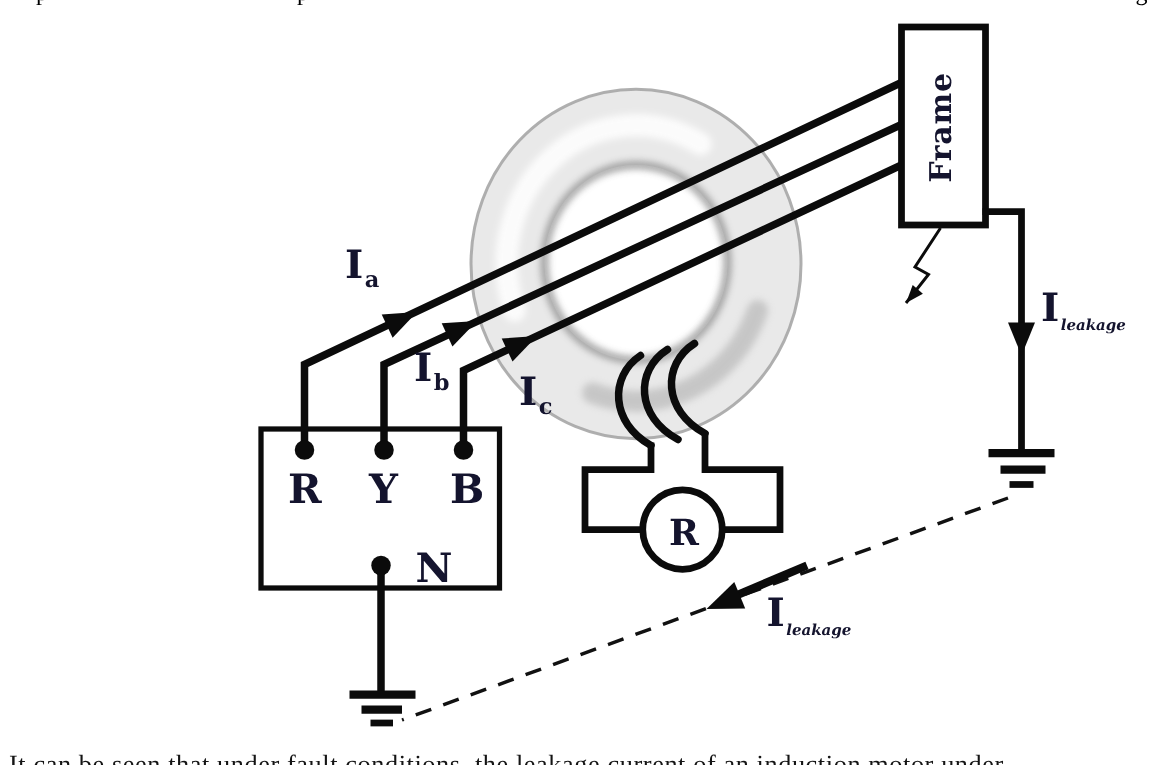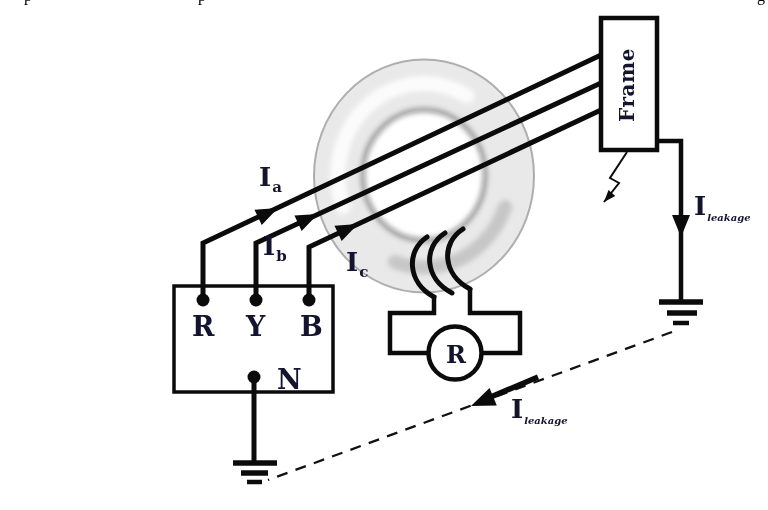--- a/index.html
+++ b/index.html
@@ -85,24 +85,24 @@
       <line x1="673" y1="323" x2="689" y2="323" stroke-width="4.5"></line>
     </g>
 
     <polyline points="627,152 610,178 619,183 604,202" fill="none" stroke="#0b0b0b" stroke-width="2"></polyline>
     <path d="M 0,0 L -12,4.5 L -12,-4.5 Z" transform="translate(604,202) rotate(131)" fill="#0b0b0b"></path>
 
     <line x1="538" y1="377" x2="486" y2="399" stroke="#0b0b0b" stroke-width="5.5"></line>
     <path d="M 0,0 L -24,9.5 L -24,-9.5 Z" transform="translate(471,406) rotate(157.5)" fill="#0b0b0b"></path>
   </svg>
 
-  <div class="label cur" style="left:259px;top:164px">
+  <div class="label cur" style="left:230px;top:164px">
     <span>I</span><span class="sub">a</span>
   </div>
-  <div class="label cur" style="left:263px;top:233px">
+  <div class="label cur" style="left:276px;top:233px">
     <span>I</span><span class="sub">b</span>
   </div>
   <div class="label cur" style="left:346px;top:249px">
     <span>I</span><span class="sub">c</span>
   </div>
 
   <div class="label" style="left:192px;top:313px">R</div>
   <div class="label" style="left:246px;top:313px">Y</div>
   <div class="label" style="left:300px;top:313px">B</div>
   <div class="label" style="left:277px;top:366px">N</div>
@@ -111,14 +111,15 @@
 
   <div class="label" style="left:562px;top:73px;width:134px;height:24px;transform:rotate(-90deg);text-align:center;font-size:20px;letter-spacing:0.5px">Frame</div>
 
   <div class="label cur" style="left:694px;top:193px">
     <span>I</span><span class="sub-sm">leakage</span>
   </div>
   <div class="label cur" style="left:511px;top:396px">
     <span>I</span><span class="sub-sm">leakage</span>
   </div>
 
+  <div class="caption">It can be seen that under fault conditions, the leakage current of an induction motor under</div>
 
 </div>
 
 </body></html>

